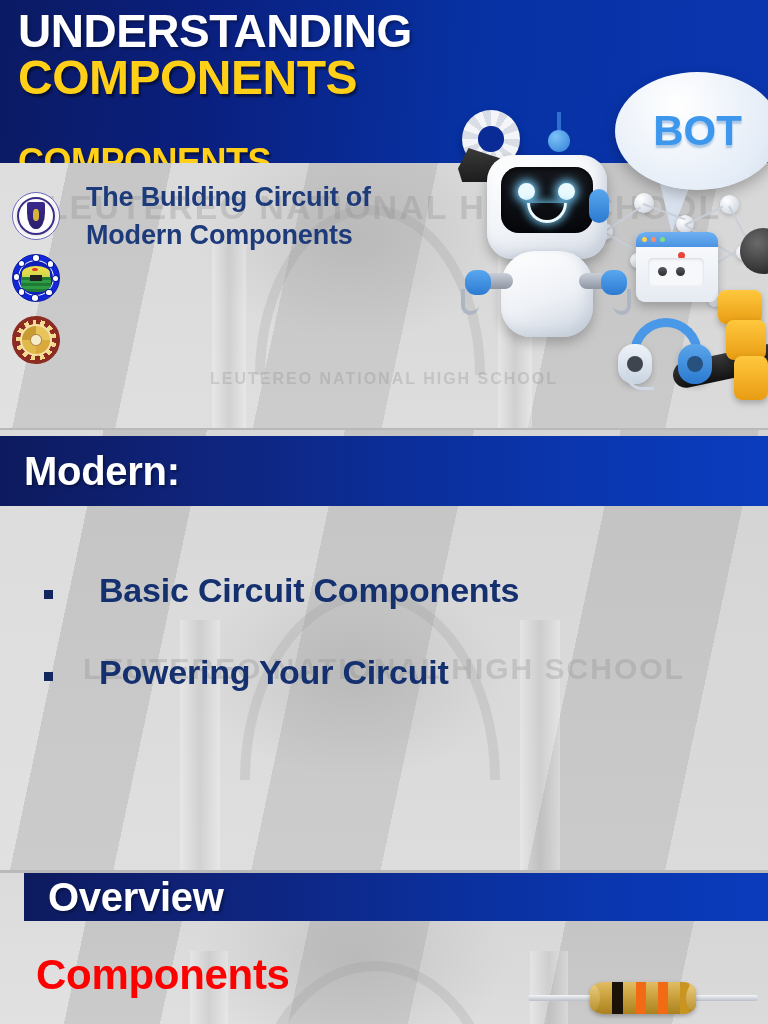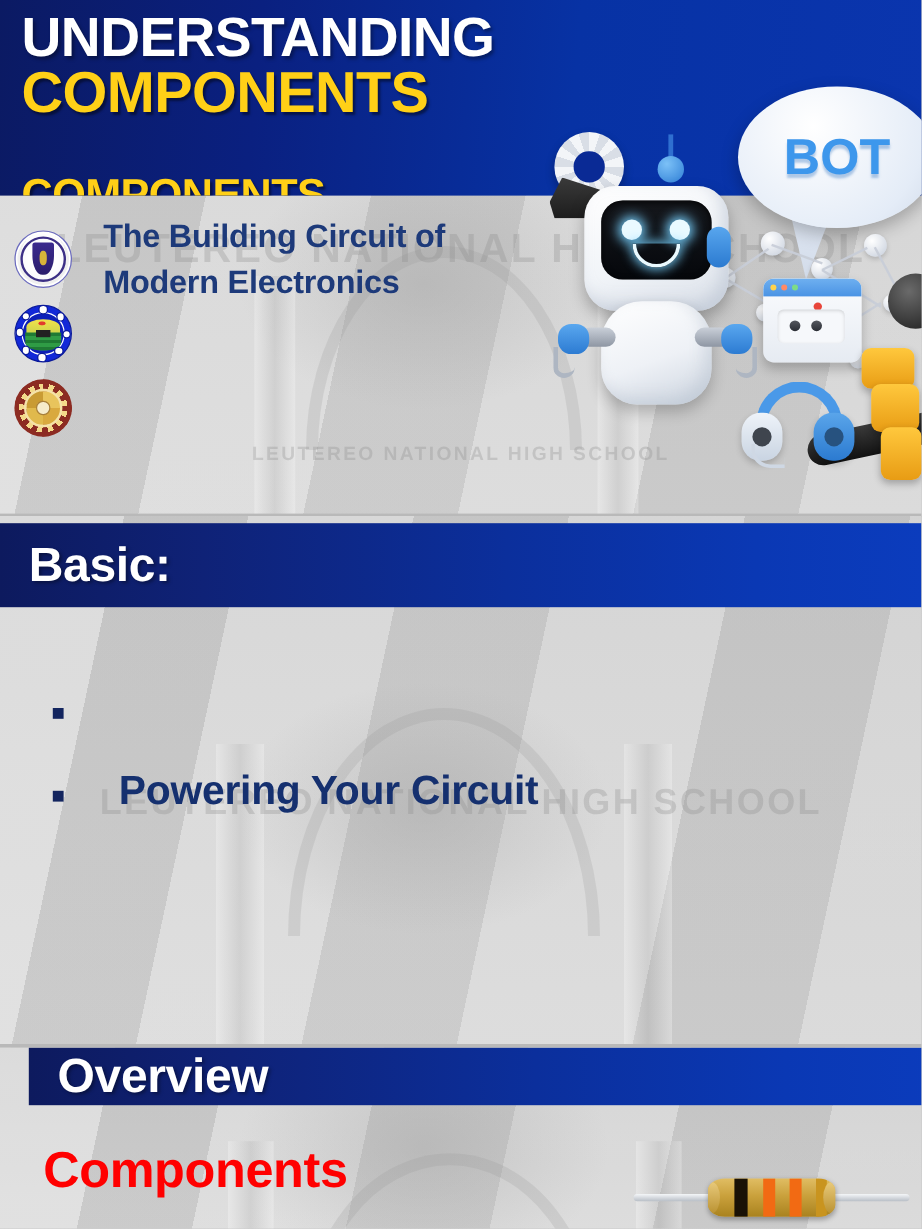--- a/index.html
+++ b/index.html
@@ -433,21 +433,21 @@
   </div>
 
   <header class="title-header">
     <div class="t-line1">UNDERSTANDING</div>
     <div class="t-line2">COMPONENTS</div>
     <div class="t-line3">COMPONENTS</div>
   </header>
 
   <div class="subtitle">
     <div>The Building Circuit of</div>
-    <div>Modern Electronics</div>
+    <div>Modern Components</div>
   </div>
 
   <div class="seal-col">
     <div class="seal seal-deped" style="width:48px;height:48px;">
       <div class="ring"></div>
         <div class="shield"></div>
     </div>
     <div class="seal seal-school" style="width:48px;height:48px;">
       <div class="ring">
         <div class="sky"></div>
@@ -566,27 +566,28 @@
 
 <section class="slide-topics">
   <div class="watermark">
     <div class="wm-arch" style="left:240px; top:160px; width:260px; height:190px;"></div>
     <div class="wm-pillar" style="left:180px; top:190px; width:40px; height:253px;"></div>
     <div class="wm-pillar" style="left:520px; top:190px; width:40px; height:253px;"></div>
     <div class="wm-text" style="top:222px; font-size:30px;">LEUTEREO NATIONAL HIGH SCHOOL</div>
   </div>
 
   <div class="band-blue topics-band">
-    <div class="band-label">Basic:</div>
+    <div class="band-label">Modern:</div>
   </div>
 
   <div class="topics-body">
     <div class="bullets">
       <div class="bullet-row">
         <span class="bullet-mark"></span>
+        <span class="bullet-text">Basic Circuit Components</span>
       </div>
       <div class="bullet-row">
         <span class="bullet-mark"></span>
         <span class="bullet-text">Powering Your Circuit</span>
       </div>
     </div>
 
   </div>
 </section>
 

